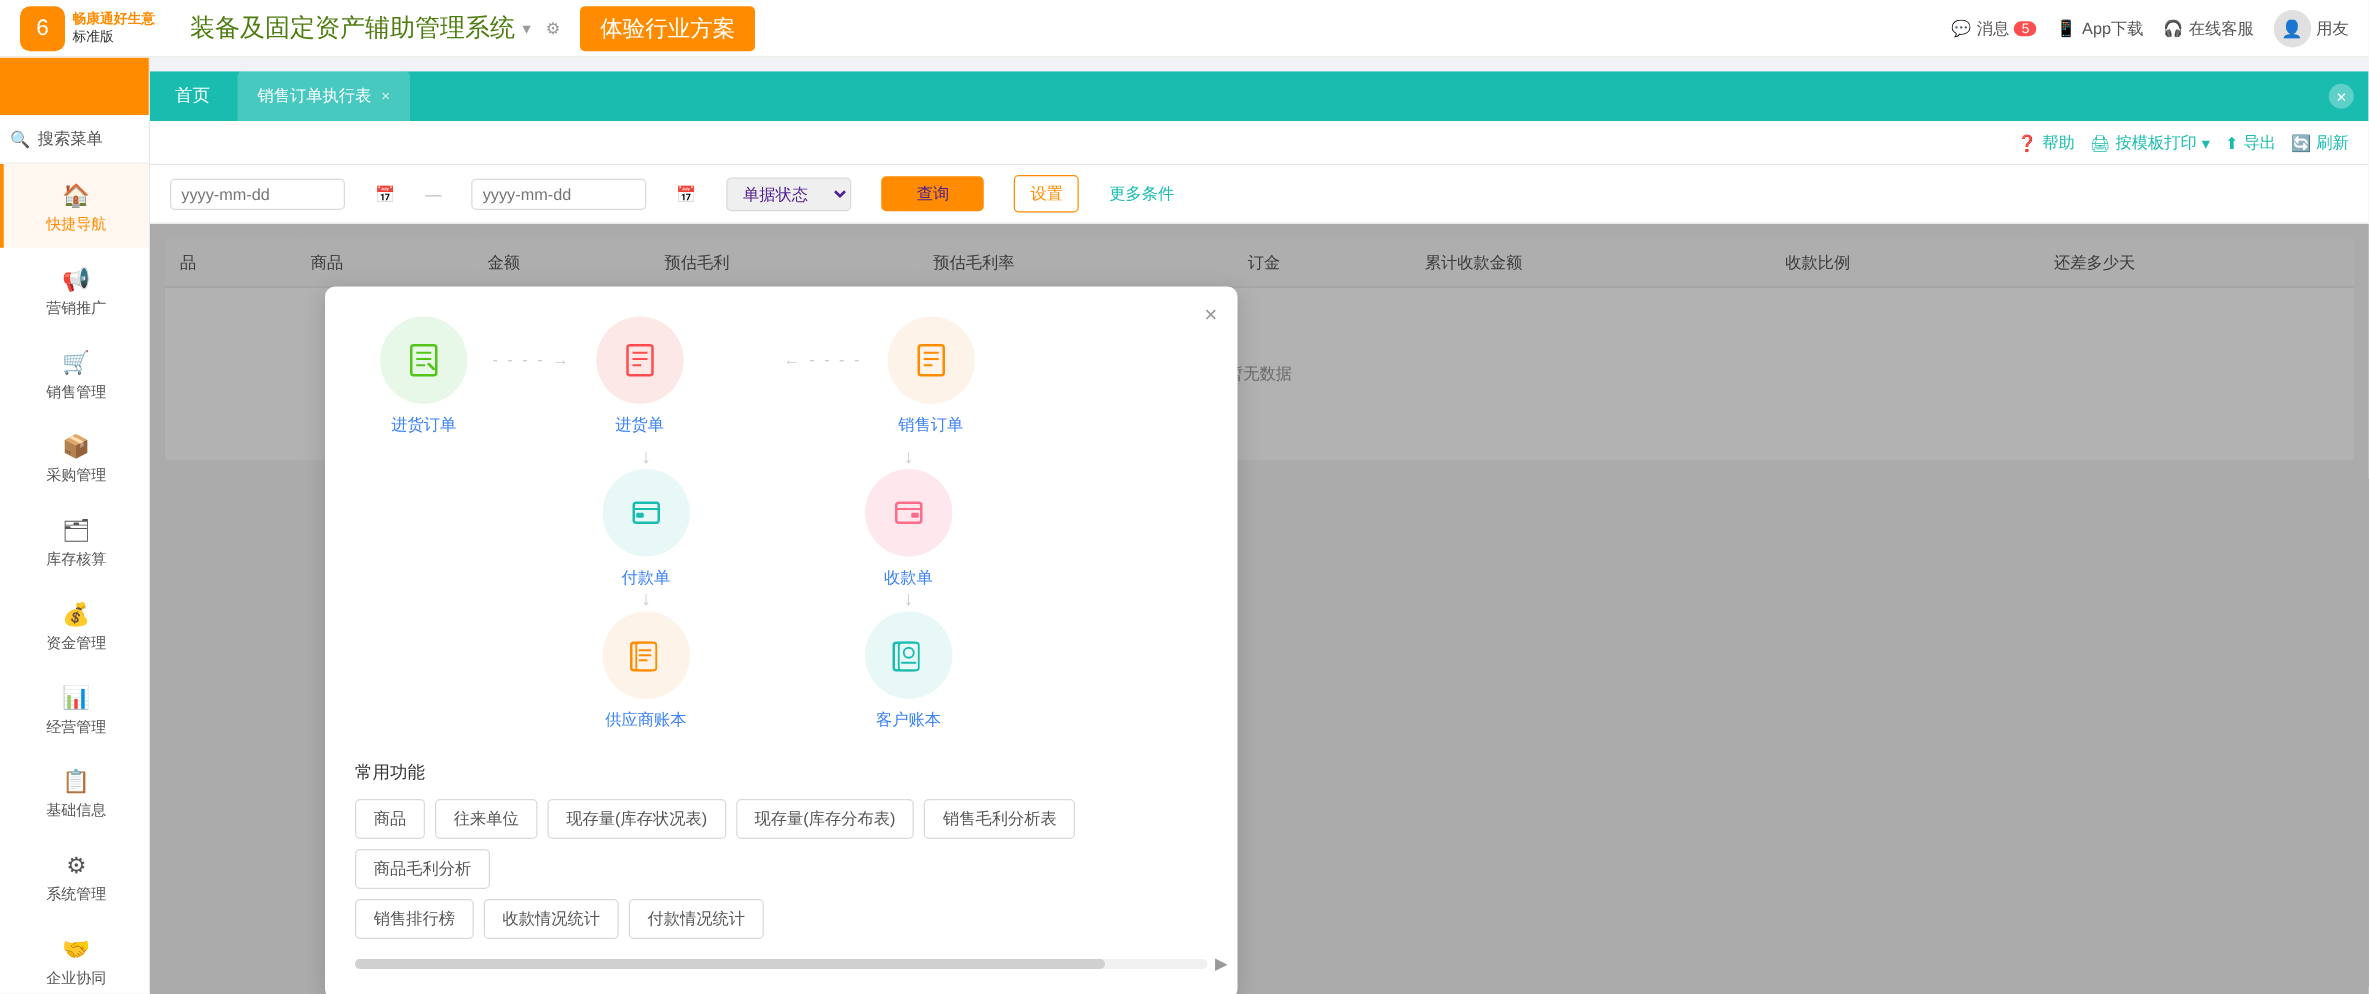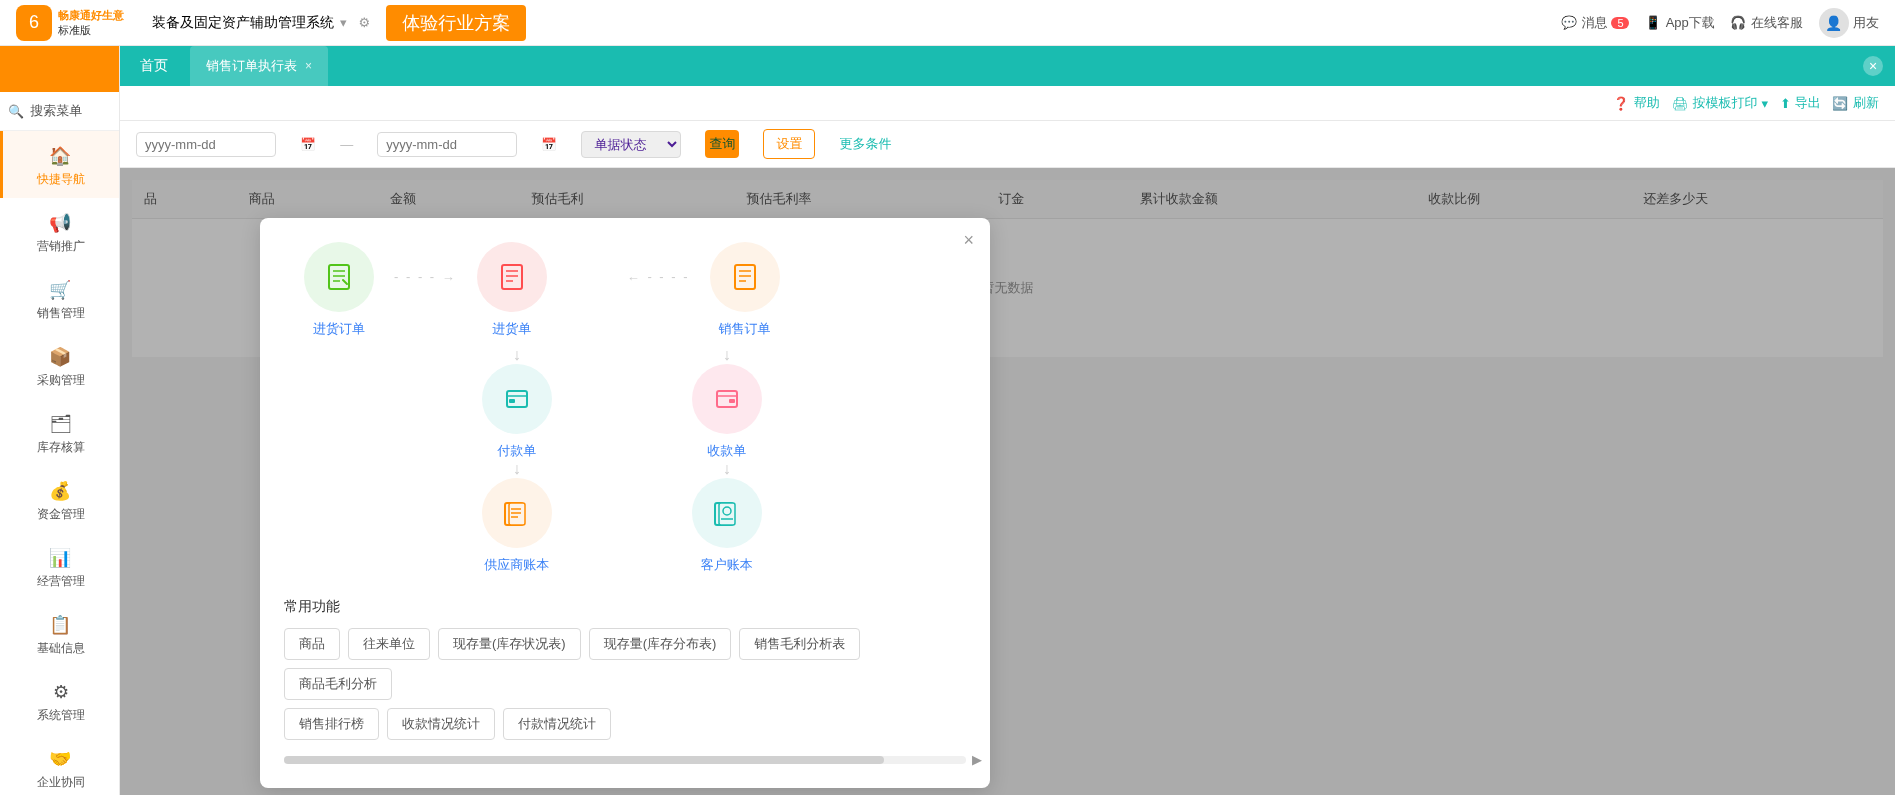--- a/index.html
+++ b/index.html
@@ -3,30 +3,30 @@
   <meta charset="utf-8">
   <style>
     * { box-sizing: border-box; margin: 0; padding: 0; }
     body { font-family: 'Microsoft YaHei', Arial, sans-serif; font-size: 13px; background: #f0f2f5; }
 
     
     .app-container { display: flex; flex-direction: column; height: 795px; width: 1895px; overflow: hidden; }
     .top-bar { display: flex; align-items: center; height: 46px; background: #fff; border-bottom: 1px solid #e8e8e8; padding: 0 16px; flex-shrink: 0; }
     .main-area { display: flex; flex: 1; overflow: hidden; }
     .sidebar { width: 120px; background: #fff; border-right: 1px solid #e8e8e8; flex-shrink: 0; display: flex; flex-direction: column; }
-    .content-area { flex: 1; display: flex; flex-direction: column; overflow: hidden; }
+    .content-area { flex: 1; display: flex; flex-direction: column; overflow: hidden; margin-top: 11px; }
     .tab-bar { height: 40px; background: #1ABCB0; display: flex; align-items: center; flex-shrink: 0; }
 
     
     .logo-area { display: flex; align-items: center; width: 120px; flex-shrink: 0; }
     .logo-icon { width: 36px; height: 36px; background: #FF8C00; border-radius: 8px; display: flex; align-items: center; justify-content: center; color: white; font-size: 18px; margin-right: 6px; }
     .logo-text { font-size: 11px; color: #333; line-height: 1.3; }
     .logo-text .line1 { color: #FF8C00; font-weight: bold; text-align: center; }
     .top-bar-middle { display: flex; align-items: center; flex: 1; padding-left: 16px; }
-    .system-title { font-size: 14px; color: #000000; font-family: Liberation Serif, serif; }
+    .system-title { font-size: 20px; color: #4d7c0f; font-family: Liberation Serif, serif; }
     .system-title-arrow { margin-left: 6px; color: #999; }
     .settings-icon { margin-left: 12px; color: #999; cursor: pointer; }
     .experience-btn { margin-left: 16px; background: #FF8C00; color: white; border: none; border-radius: 4px; padding: 6px 16px; cursor: pointer; font-size: 18px; }
     .top-bar-right { display: flex; align-items: center; gap: 16px; }
     .top-bar-right-item { display: flex; align-items: center; gap: 4px; color: #555; cursor: pointer; font-size: 13px; }
     .badge { background: #ff4d4f; color: white; border-radius: 10px; font-size: 11px; padding: 0 5px; min-width: 18px; text-align: center; }
 
     
     .sidebar-logo-area { height: 46px; display: flex; align-items: center; justify-content: center; background: #FF8C00; }
     .sidebar-search { padding: 10px 8px; border-bottom: 1px solid #f0f0f0; display: flex; align-items: center; gap: 6px; color: #555; cursor: pointer; font-size: 13px; }
@@ -43,21 +43,21 @@
 
     
     .content-header { background: white; padding: 8px 16px; display: flex; align-items: center; justify-content: space-between; border-bottom: 1px solid #e8e8e8; }
     .header-actions { display: flex; gap: 12px; align-items: center; }
     .header-action { color: #1ABCB0; cursor: pointer; font-size: 13px; display: flex; align-items: center; gap: 4px; }
 
     
     .filter-bar { background: white; padding: 8px 16px; display: flex; align-items: center; gap: 24px; border-bottom: 1px solid #e8e8e8; }
     .filter-input { border: 1px solid #d9d9d9; border-radius: 4px; padding: 4px 8px; font-size: 13px; color: #bbb; width: 140px; }
     .filter-select { border: 1px solid #d9d9d9; border-radius: 4px; padding: 4px 8px; font-size: 13px; color: #4c1d95; min-width: 100px; }
-    .search-btn { background: #FF8C00; color: #14532d; border: none; border-radius: 4px; padding: 5px 4px; cursor: pointer; font-size: 13px; }
+    .search-btn { background: #FF8C00; color: #4c1d95; border: none; border-radius: 4px; padding: 5px 28px; cursor: pointer; font-size: 13px; }
     .set-btn { background: white; color: #FF8C00; border: 1px solid #FF8C00; border-radius: 4px; padding: 5px 12px; cursor: pointer; font-size: 13px; }
     .more-conditions { color: #1ABCB0; font-size: 13px; cursor: pointer; }
     .calendar-icon { color: #bbb; cursor: pointer; }
 
     
     .table-area { background: white; flex: 1; overflow: auto; }
     .data-table { width: 100%; border-collapse: collapse; }
     .data-table th { background: #fafafa; border-bottom: 1px solid #e8e8e8; padding: 10px 12px; text-align: left; font-weight: normal; color: #555; font-size: 13px; white-space: nowrap; }
     .no-data { text-align: center; color: #999; padding: 60px; font-size: 13px; }
 

